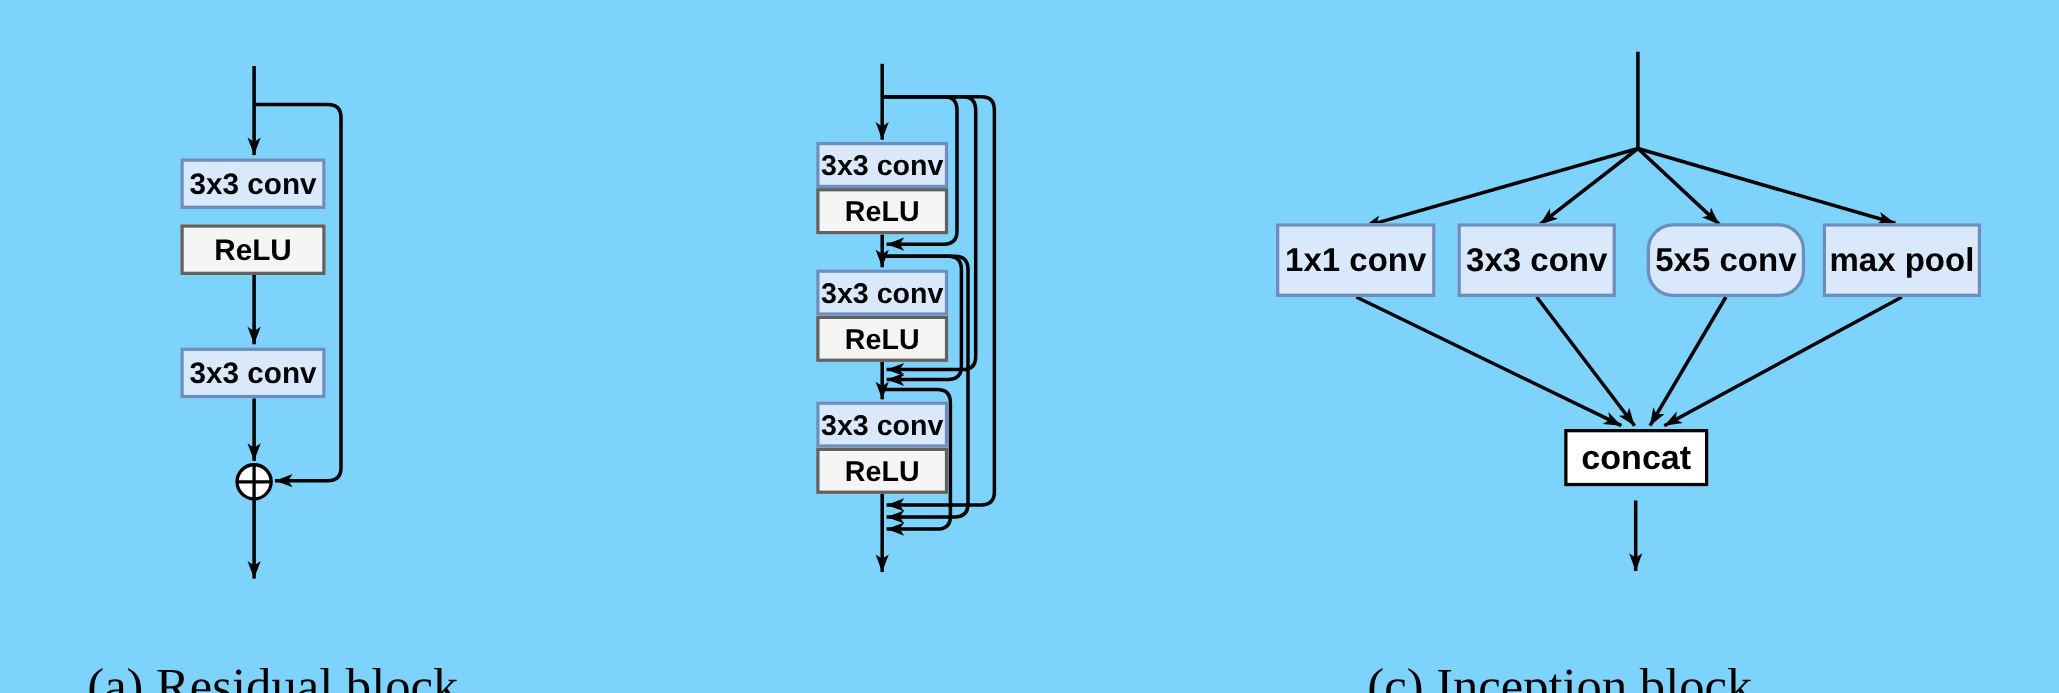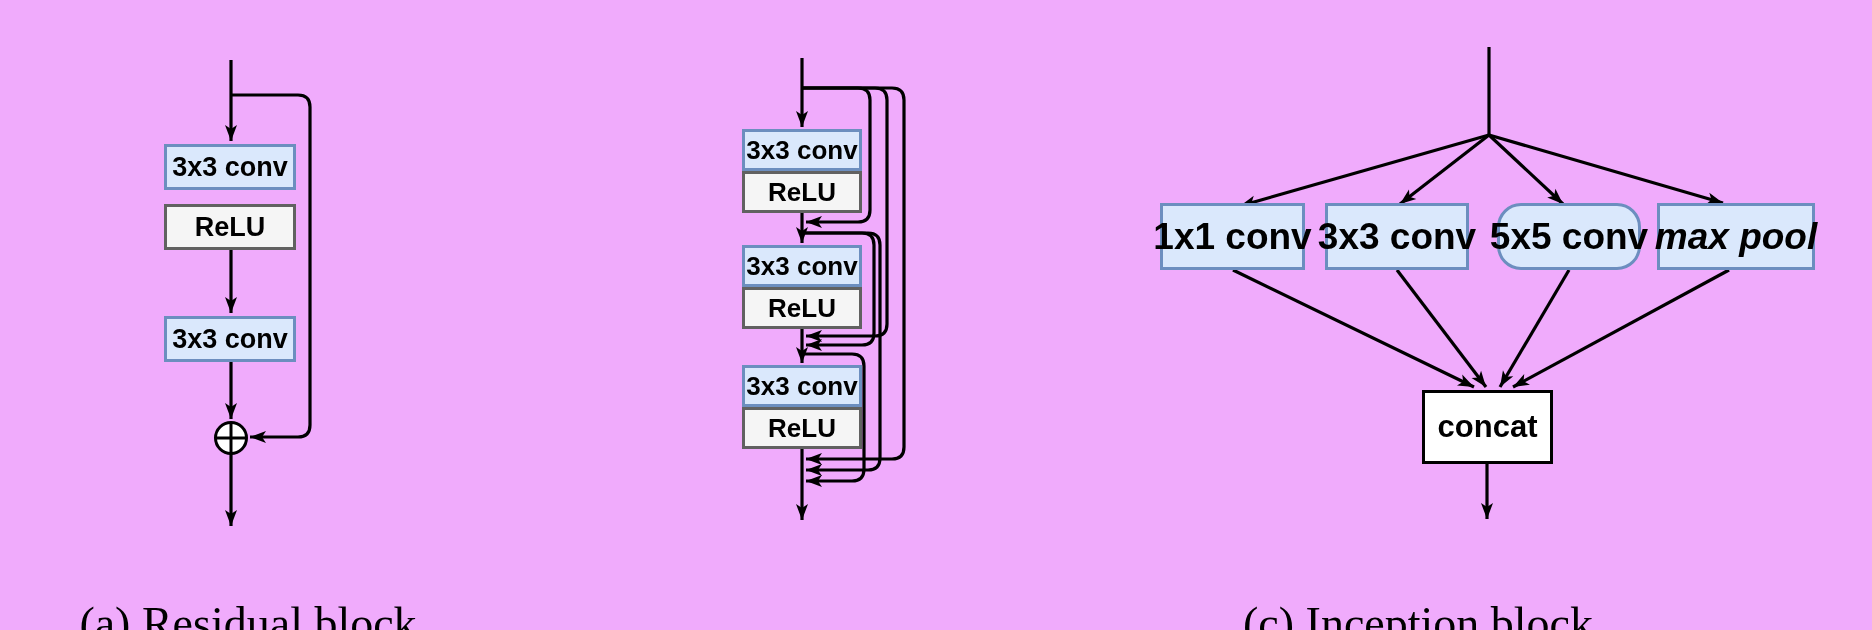--- a/index.html
+++ b/index.html
@@ -1,37 +1,37 @@
 <!DOCTYPE html>
 <html><head>
 <meta charset="utf-8">
 <style>
   html,body{margin:0;padding:0;background:#ffffff;}
   .stage{
     position:relative;
     width:1872px;height:630px;
-    background:#f0abfc;
+    background:#7dd3fc;
     overflow:hidden;
     font-family:"Liberation Sans", sans-serif;
   }
   .stage svg{position:absolute;left:0;top:0;}
   .node{
     position:absolute;
     box-sizing:border-box;
     display:flex;align-items:center;justify-content:center;
     font-weight:bold;color:#000;
     background:#dae8fc;border:3px solid #6c8ebf;
     white-space:nowrap;
   }
   .conv-sm{width:132px;height:46px;font-size:27px;}
   .conv-d {width:120px;height:42px;font-size:26px;}
   .relu-sm{width:132px;height:46px;font-size:27px;background:#f5f5f5;border-color:#616161;}
   .relu-d {width:120px;height:42px;font-size:26px;background:#f5f5f5;border-color:#616161;}
-  .conv-i {width:145px;height:67px;font-size:37px;text-align:right;}
-  .concat {width:131px;height:74px;font-size:31px;background:#ffffff;border:3px solid #000000;}
+  .conv-i {width:145px;height:67px;font-size:30px;text-align:right;}
+  .concat {width:131px;height:52px;font-size:31px;background:#ffffff;border:3px solid #000000;}
   .caption{
     position:absolute;top:548px;width:460px;
     text-align:center;
     font-family:"Liberation Serif", serif;
     font-size:46px;color:#000;line-height:1.2;margin-top:48px;
   }
 </style>
 </head>
 <body>
 
@@ -96,19 +96,19 @@
   <div class="node conv-d" style="left:742px;top:129px;">3x3 conv</div>
   <div class="node relu-d" style="left:742px;top:171px;">ReLU</div>
   <div class="node conv-d" style="left:742px;top:245px;">3x3 conv</div>
   <div class="node relu-d" style="left:742px;top:287px;">ReLU</div>
   <div class="node conv-d" style="left:742px;top:365px;">3x3 conv</div>
   <div class="node relu-d" style="left:742px;top:407px;">ReLU</div>
 
   <div class="node conv-i" style="left:1160px;top:203px;width:145px;">1x1 conv</div>
   <div class="node conv-i" style="left:1325px;top:203px;width:144px;">3x3 conv</div>
   <div class="node conv-i" style="left:1497px;top:203px;width:144px;border-radius:24px;">5x5 conv</div>
-  <div class="node conv-i" style="left:1657px;top:203px;width:158px;font-style:italic;">max pool</div>
+  <div class="node conv-i" style="left:1657px;top:203px;width:144px;">max pool</div>
   <div class="node concat" style="left:1422px;top:390px;">concat</div>
 
   <div class="caption" style="left:18px;">(a) Residual block</div>
   <div class="caption" style="left:1188px;">(c) Inception block</div>
 
 </div>
 
 </body></html>

